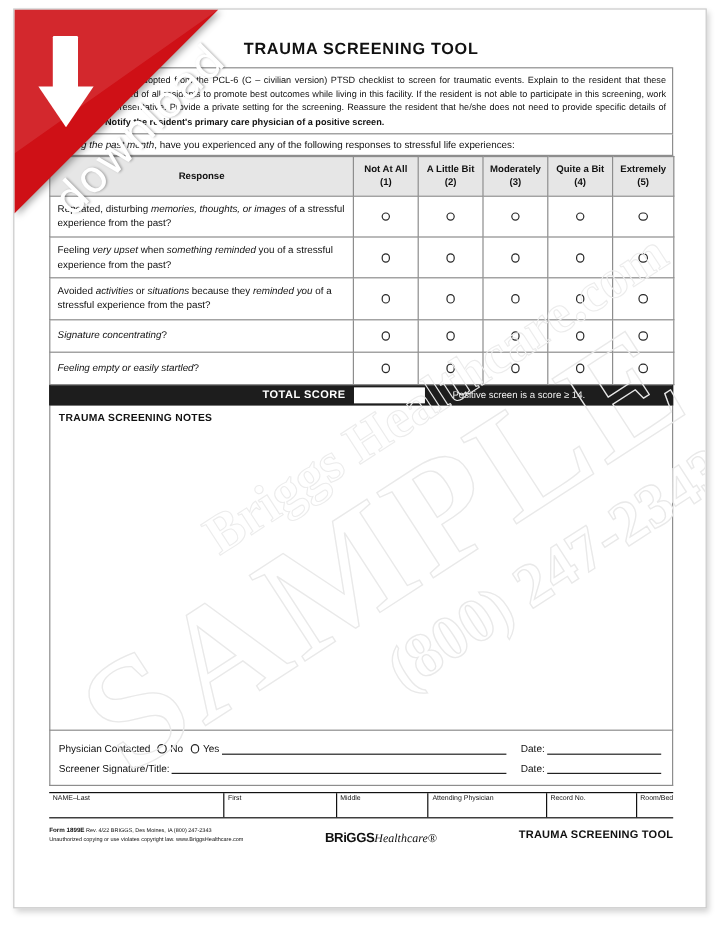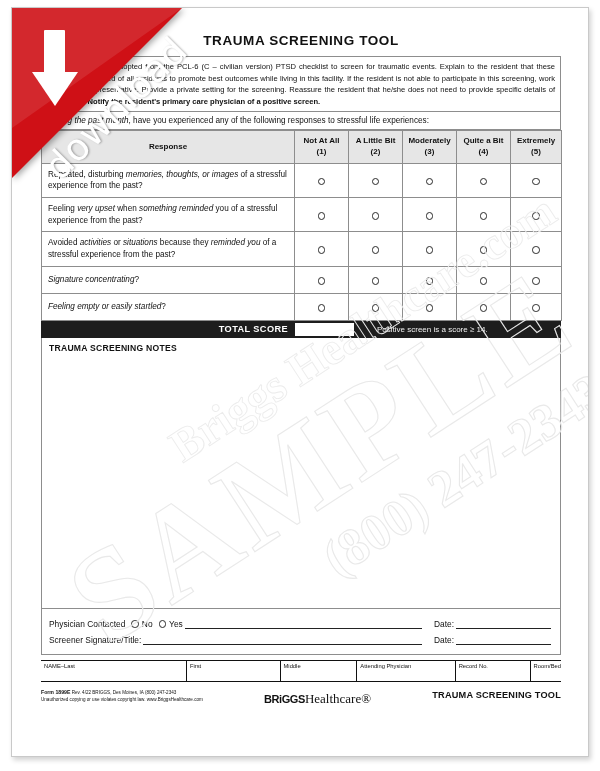--- a/index.html
+++ b/index.html
@@ -245,21 +245,21 @@
     margin-top: 6px;
     display: flex;
     align-items: flex-start;
     height: 24px;
   }
   #f-left { width: 205px; font-size: 4.6px; line-height: 1.6; color: #111; }
   #f-left .fl1 b { font-weight: bold; font-size: 5.2px; }
   #f-mid { flex: 1; text-align: center; padding-top: 1px; }
   #brand { font-size: 11px; color: #111; white-space: nowrap; }
   #brand .bg { font-weight: bold; letter-spacing: -0.4px; }
-  #brand .hc { font-family: "Liberation Serif", serif; font-size: 13px; }
+  #brand .hc { font-family: "Liberation Serif", serif; font-style: italic; font-size: 10px; }
   #f-right { width: 172px; text-align: right; font-size: 9.2px; font-weight: bold; letter-spacing: 0.2px; color: #111; padding-top: 2px; }
 </style>
 </head>
 <body>
 
 <div id="page">
 
   <div id="watermark">
     <div class="wm-txt wm-sample">SAMPLE</div>
     <div class="wm-txt wm-phone">(800) 247-2343</div>

